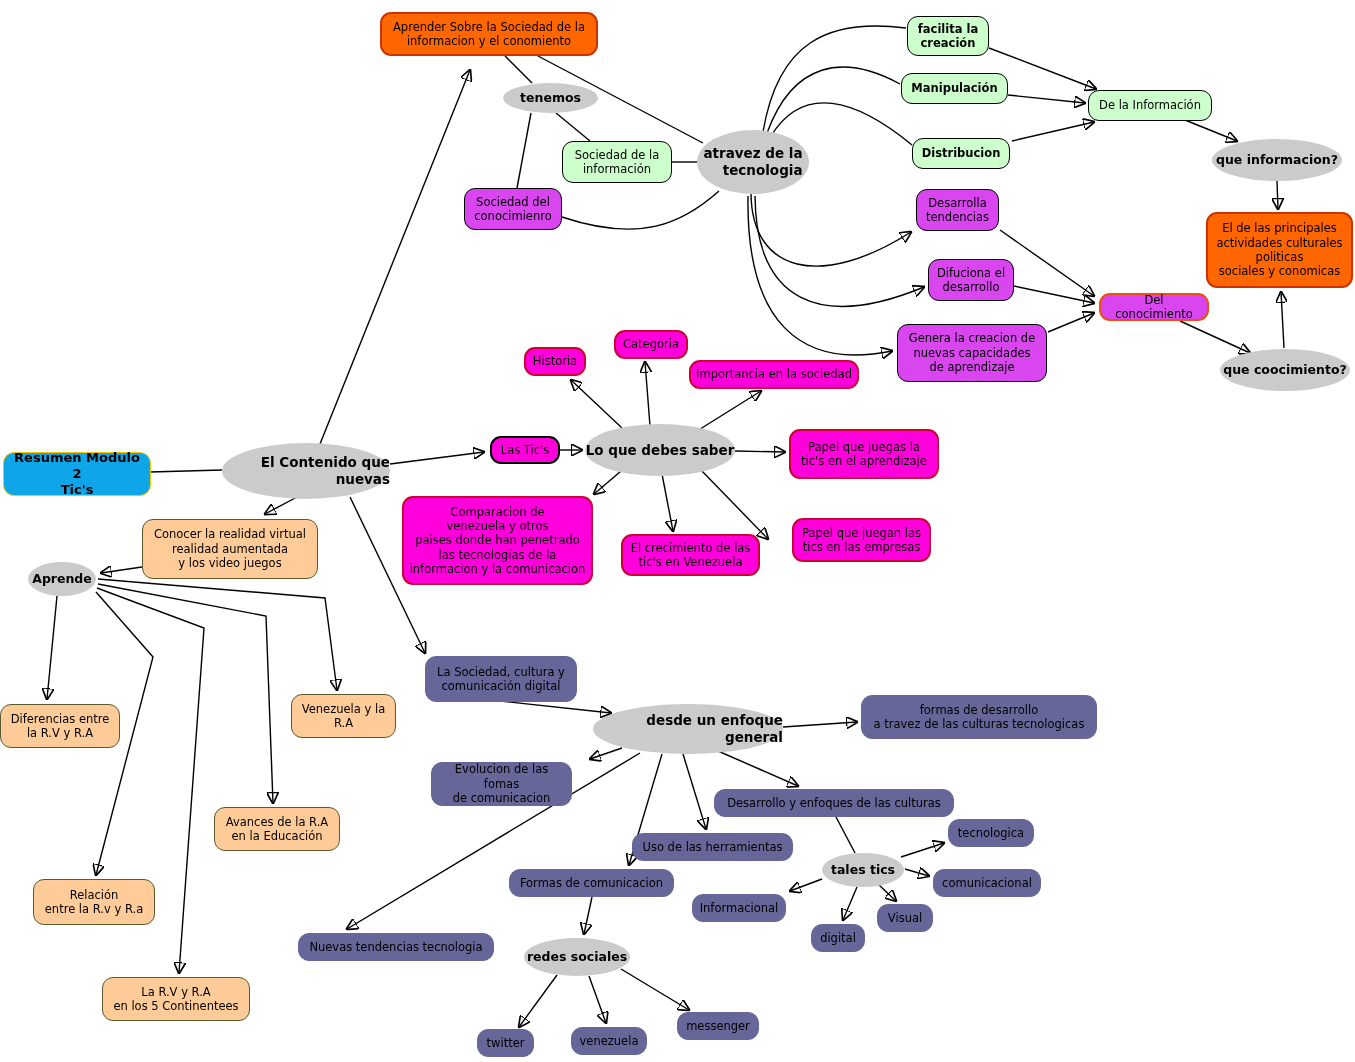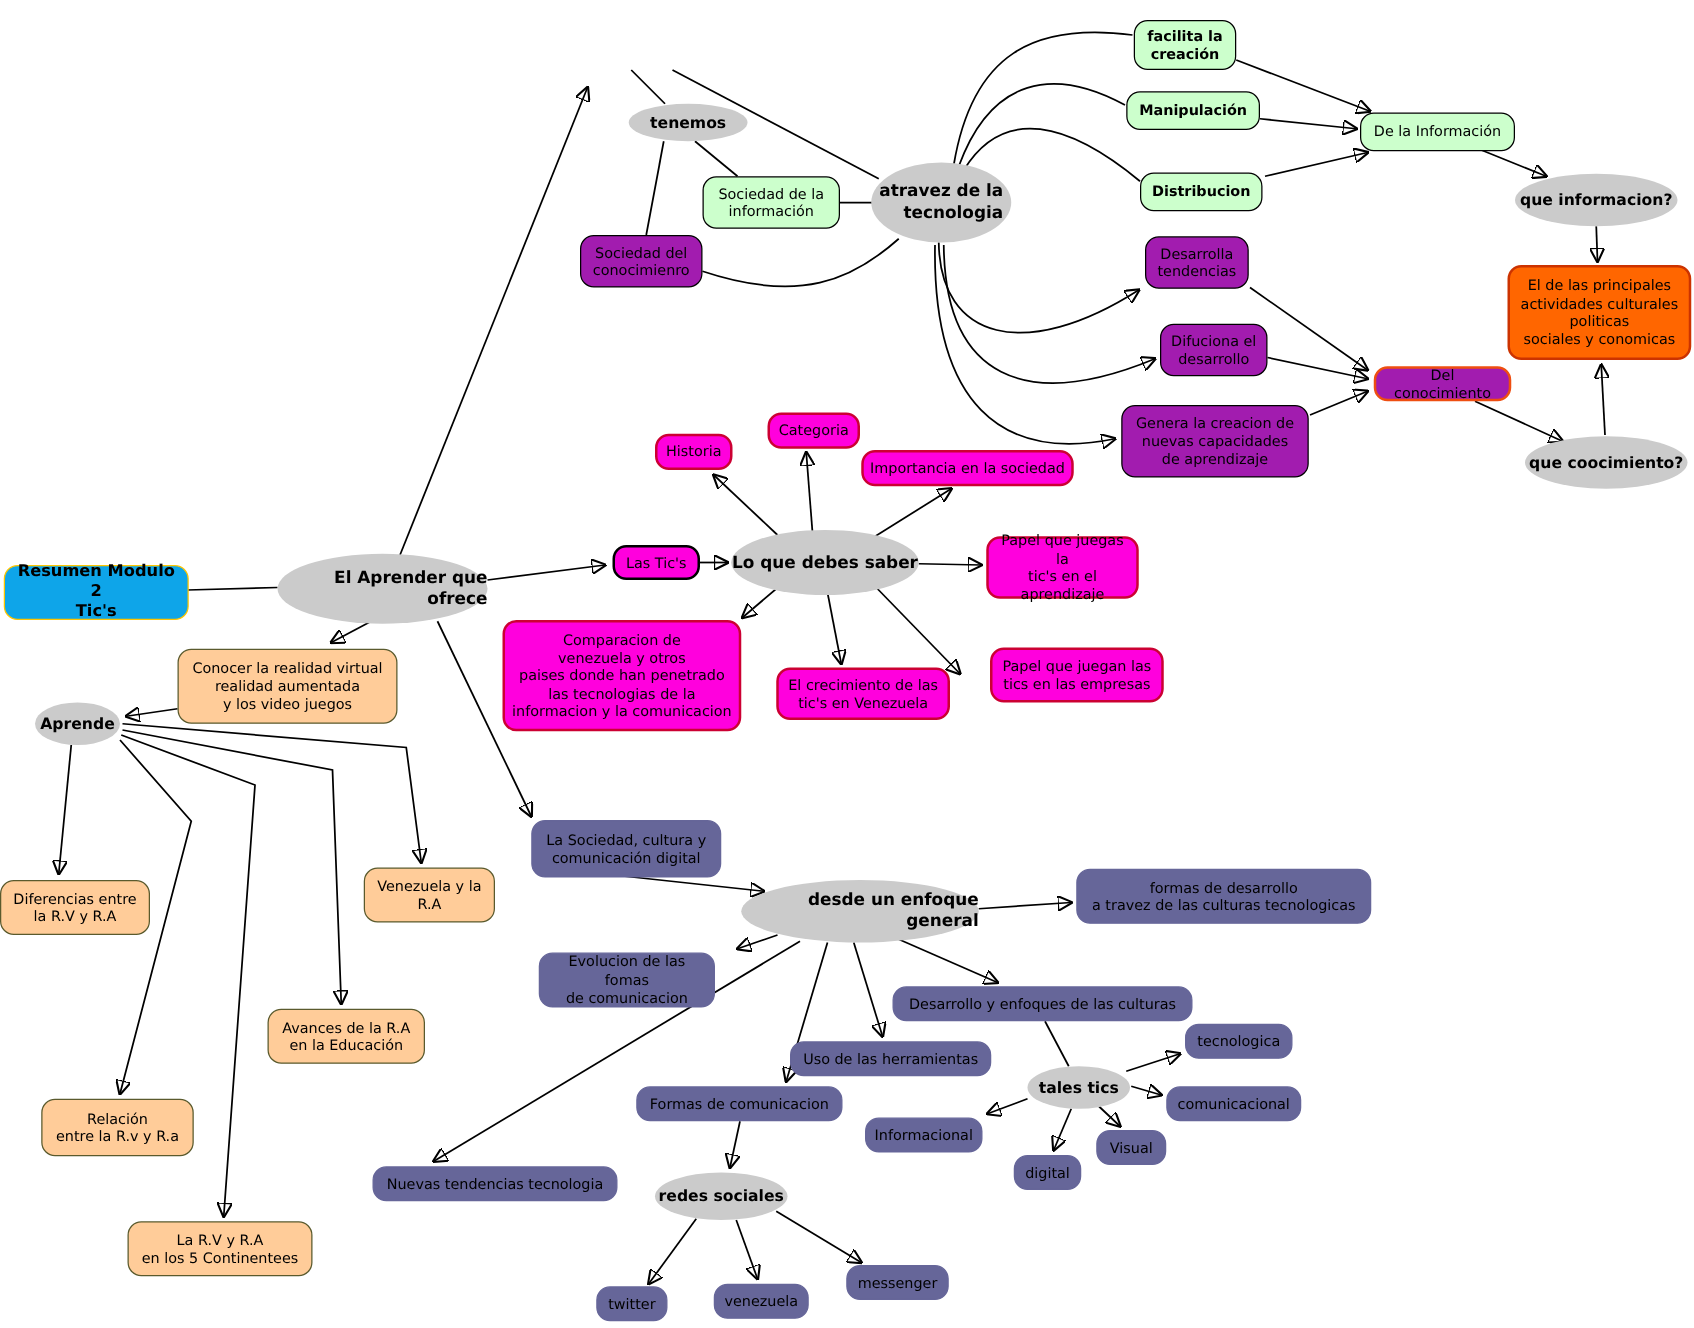--- a/index.html
+++ b/index.html
@@ -8,21 +8,21 @@
   svg.links{position:absolute;left:0;top:0;z-index:1;}
   svg.links path, svg.links polyline{stroke:#000;stroke-width:1.4;fill:none;}
   .node{position:absolute;z-index:2;display:flex;align-items:center;justify-content:center;
     text-align:center;white-space:pre-line;box-sizing:border-box;font-size:11.5px;
     line-height:1.25;color:#000;}
   .box{border-radius:11px;border:1px solid #000;padding:2px 5px;}
   .ellipse{border-radius:50%;background:#cbcbcb;font-weight:bold;font-size:12.5px;text-align:right;}
   .big{font-size:13.5px;}
   .bold{font-weight:bold;}
   .green{background:#ccffcc;}
-  .purple{background:#a21caf;}
+  .purple{background:#d946ef;}
   .orange{background:#ff6600;border-color:#cc3300;border-width:2px;}
   .magenta{background:#ff00dd;border-color:#cc0033;border-width:2px;}
   .blackborder{border-color:#000;}
   .orangeborder{border-color:#ee4e11;border-width:2px;}
   .yellow{background:#0ea5e9;border-color:#fdc500;font-weight:bold;font-size:13px;}
   .peach{background:#ffcc99;border-color:#5a5a2d;}
   .blue{background:#666699;border-color:#666699;}
 </style>
 </head>
 <body>
@@ -90,20 +90,22 @@
     <path marker-end="url(#arr)" d="M905,869 L929,876"></path>
     <path marker-end="url(#arr)" d="M878,884 L896,901"></path>
     <path marker-end="url(#arr)" d="M857,887 L843,920"></path>
     <path marker-end="url(#arr)" d="M822,879 L790,891"></path>
     <path marker-end="url(#arr)" d="M592,897 L584,934"></path>
     <path marker-end="url(#arr)" d="M557,975 L519,1027"></path>
     <path marker-end="url(#arr)" d="M589,976 L606,1023"></path>
     <path marker-end="url(#arr)" d="M621,969 L689,1010"></path>
   </svg>
 
+  <div class="node box orange" style="left:380px;top:12px;width:218px;height:44px;">Aprender Sobre la Sociedad de la
+informacion y el conomiento</div>
   <div class="node ellipse" style="left:503px;top:83px;width:95px;height:30px;">tenemos</div>
   <div class="node box green" style="left:562px;top:141px;width:110px;height:42px;">Sociedad de la
 información</div>
   <div class="node box purple" style="left:464px;top:188px;width:98px;height:42px;">Sociedad del
 conocimienro</div>
   <div class="node ellipse big" style="left:697px;top:130px;width:112px;height:64px;">atravez de la
 tecnologia</div>
 
   <div class="node box green bold" style="left:907px;top:16px;width:82px;height:40px;">facilita la
 creación</div>
@@ -123,35 +125,35 @@
 nuevas capacidades
 de aprendizaje</div>
   <div class="node box purple orangeborder" style="left:1099px;top:293px;width:110px;height:28px;">Del conocimiento</div>
   <div class="node ellipse" style="left:1220px;top:349px;width:130px;height:42px;">que coocimiento?</div>
 
   <div class="node box magenta" style="left:524px;top:347px;width:62px;height:29px;">Historia</div>
   <div class="node box magenta" style="left:614px;top:330px;width:74px;height:29px;">Categoria</div>
   <div class="node box magenta" style="left:689px;top:360px;width:170px;height:29px;">Importancia en la sociedad</div>
   <div class="node box magenta blackborder" style="left:490px;top:436px;width:70px;height:28px;">Las Tic's</div>
   <div class="node ellipse big" style="left:585px;top:424px;width:150px;height:52px;">Lo que debes saber</div>
-  <div class="node box magenta" style="left:789px;top:429px;width:122px;height:50px;">Papel que juegas la
+  <div class="node box magenta" style="left:789px;top:429px;width:150px;height:50px;">Papel que juegas la
 tic's en el aprendizaje</div>
   <div class="node box magenta" style="left:402px;top:496px;width:191px;height:89px;">Comparacion de
 venezuela y otros
 paises donde han penetrado
 las tecnologias de la
 informacion y la comunicacion</div>
   <div class="node box magenta" style="left:621px;top:534px;width:139px;height:42px;">El crecimiento de las
 tic's en Venezuela</div>
   <div class="node box magenta" style="left:792px;top:518px;width:139px;height:44px;">Papel que juegan las
 tics en las empresas</div>
 
   <div class="node box yellow" style="left:3px;top:452px;width:148px;height:44px;">Resumen Modulo 2
 Tic's</div>
-  <div class="node ellipse big" style="left:222px;top:443px;width:168px;height:56px;">El Aprender que ofrece</div>
+  <div class="node ellipse big" style="left:222px;top:443px;width:168px;height:56px;">El Contenido que nuevas</div>
   <div class="node box peach" style="left:142px;top:519px;width:176px;height:60px;">Conocer la realidad virtual
 realidad aumentada
 y los video juegos</div>
   <div class="node ellipse" style="left:28px;top:562px;width:68px;height:34px;">Aprende</div>
   <div class="node box peach" style="left:0px;top:704px;width:120px;height:44px;">Diferencias entre
 la R.V y R.A</div>
   <div class="node box peach" style="left:291px;top:694px;width:105px;height:44px;">Venezuela y la
 R.A</div>
   <div class="node box peach" style="left:214px;top:807px;width:126px;height:44px;">Avances de la R.A
 en la Educación</div>

